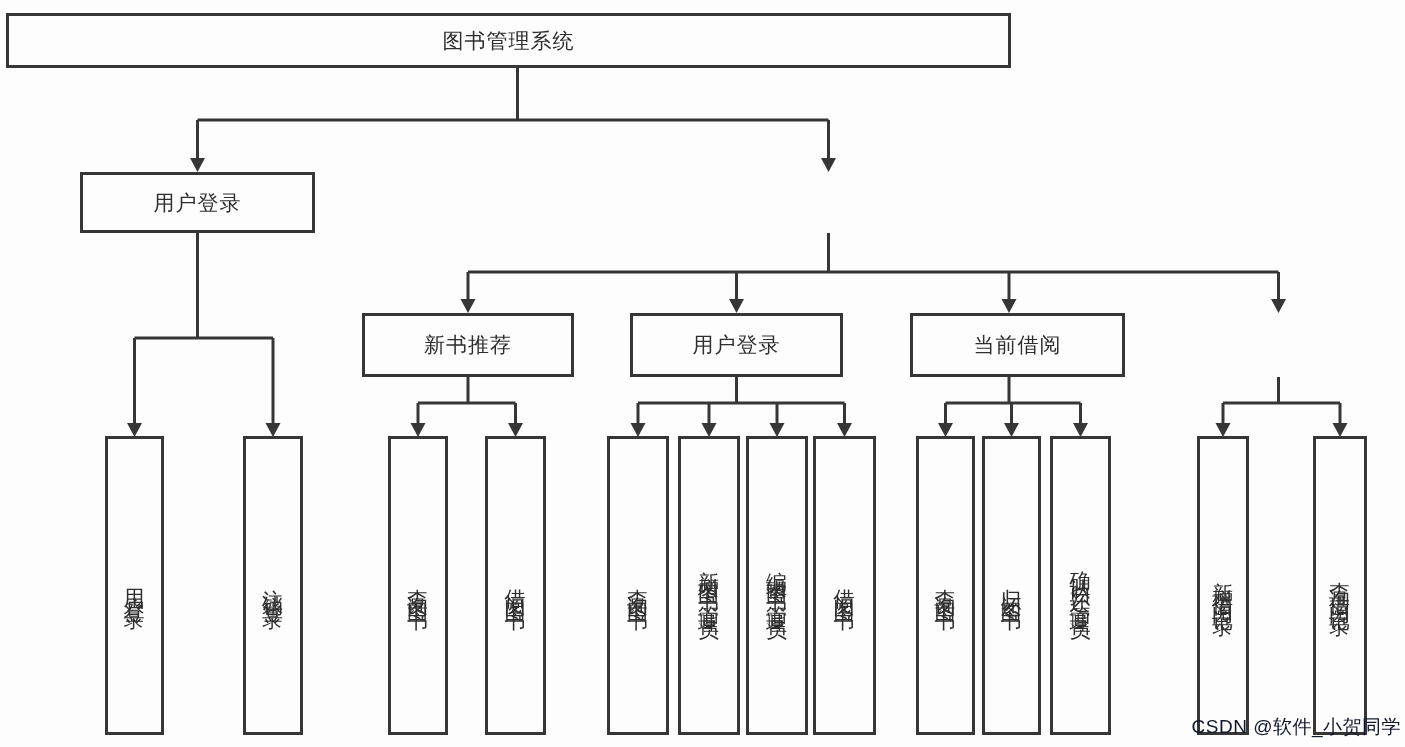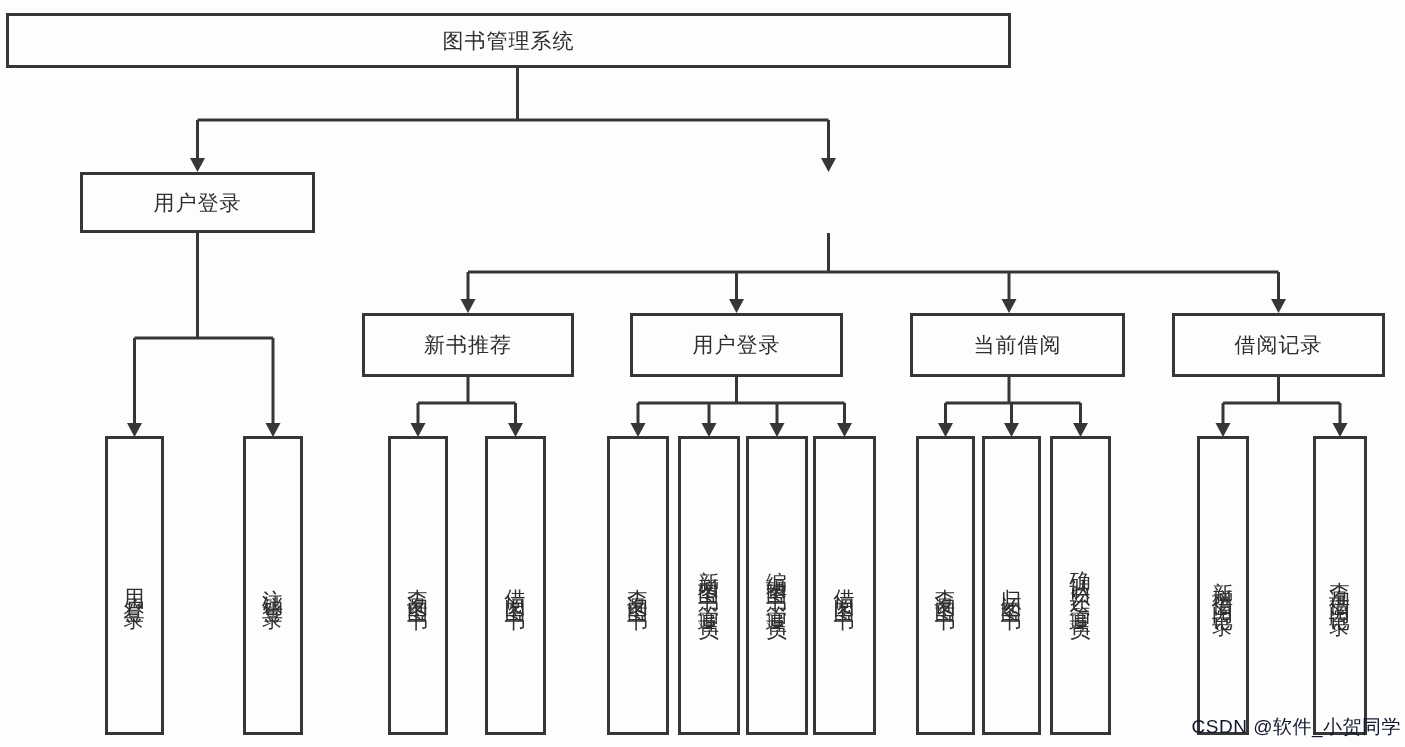--- a/index.html
+++ b/index.html
@@ -111,21 +111,20 @@
     </g>
   </svg>
 
   <div class="box hbox" style="left:6px; top:13px; width:1005px; height:55px;">图书管理系统</div>
 
   <div class="box hbox" style="left:80px; top:172px; width:235px; height:61px;">用户登录</div>
 
   <div class="box hbox" style="left:362px; top:313px; width:212px; height:64px;">新书推荐</div>
   <div class="box hbox" style="left:630px; top:313px; width:213px; height:64px;">用户登录</div>
   <div class="box hbox" style="left:902px; top:313px; width:215px; height:64px;margin-left:8px;">当前借阅</div>
-  <div class="box hbox" style="left:1172px; top:313px; width:213px; height:64px;">借阅记录</div>
 
   <div class="box vbox" style="left:105px; top:436px; width:59px; height:299px;">用户登录</div>
   <div class="box vbox" style="left:243px; top:436px; width:60px; height:299px;">注销登录</div>
 
   <div class="box vbox" style="left:388px; top:436px; width:60px; height:299px;">查询图书</div>
   <div class="box vbox" style="left:485px; top:436px; width:61px; height:299px;">借阅图书</div>
 
   <div class="box vbox" style="left:607px; top:436px; width:62px; height:299px;">查询图书</div>
   <div class="box vbox" style="left:678px; top:436px; width:62px; height:299px;">新增图书（管理员）</div>
   <div class="box vbox" style="left:746px; top:436px; width:62px; height:299px;">编辑图书（管理员）</div>

